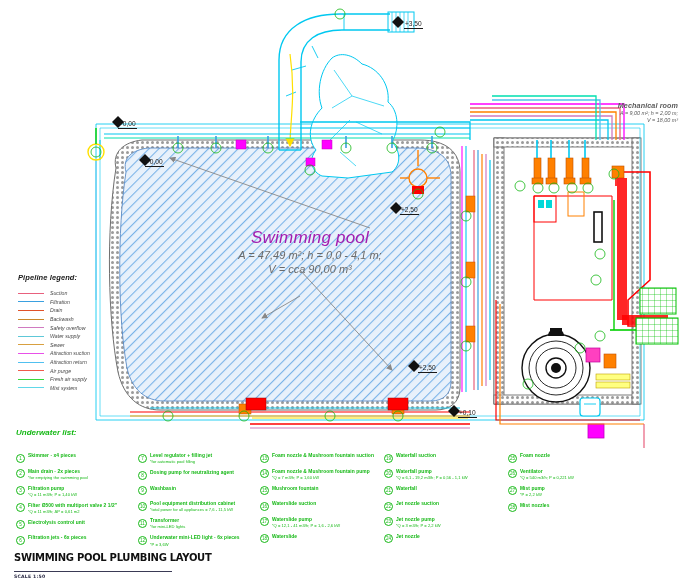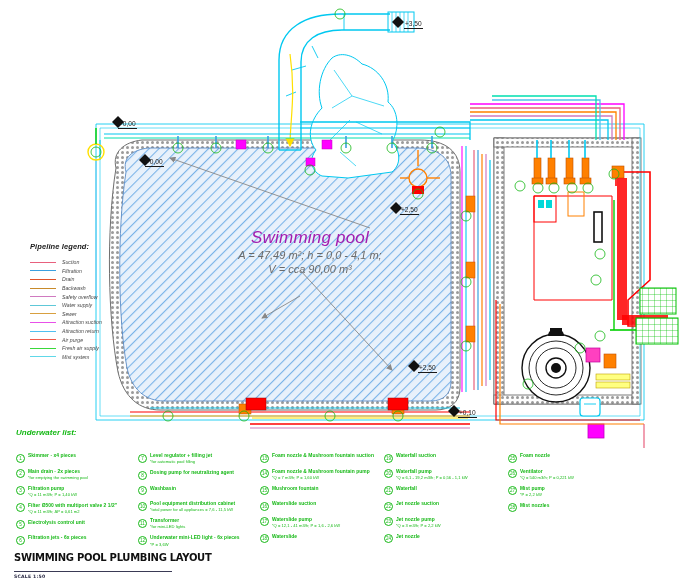--- a/index.html
+++ b/index.html
@@ -22,23 +22,22 @@
   svg.layer {
     position: absolute;
     left: 0; top: 0;
     width: 680px; height: 587px;
     overflow: visible;
   }
 
   
   #legend {
     position: absolute;
-    left: 18px; top: 242px;
+    left: 18px; top: 273px;
     width: 112px;
-    margin-left: 12px;
   }
   #legend .legend-title {
     font-style: italic;
     font-weight: bold;
     font-size: 7.5px;
     color: #1a1a1a;
     margin-bottom: 7px;
     letter-spacing: .1px;
   }
   #legend .legend-row {
@@ -491,20 +490,25 @@
       <div class="elev" style="left: 418px; top: 364px;">+2,50</div>
       <div class="elev" style="left: 458px; top: 409px;">+0,10</div>
     </div>
 
   <div class="annot" id="pool-label">
     <div class="pl-name">Swimming pool</div>
     <div class="pl-line">A = 47,49 m²; h = 0,0 - 4,1 m;</div>
     <div class="pl-line">V = cca 90,00 m³</div>
   </div>
 
+  <div class="annot" id="mech-label">
+    <div class="ml-name">Mechanical room</div>
+    <div class="ml-line">A = 9,00 m²; h = 2,00 m;</div>
+    <div class="ml-line">V = 18,00 m³</div>
+  </div>
 
   <div id="legend">
     <div class="legend-title">Pipeline legend:</div>
     <div id="legend-rows">
         <div class="legend-row">
           <span class="swatch" style="border-top-color: rgb(232, 96, 125);"></span>
           <span class="legend-label">Suction</span>
         </div>
         <div class="legend-row">
           <span class="swatch" style="border-top-color: rgb(58, 160, 224);"></span>

